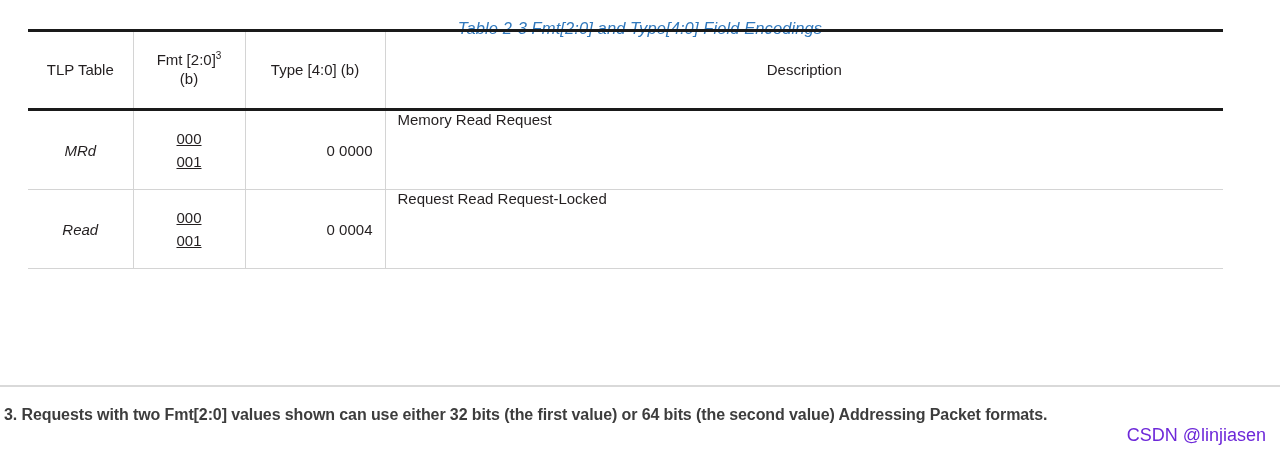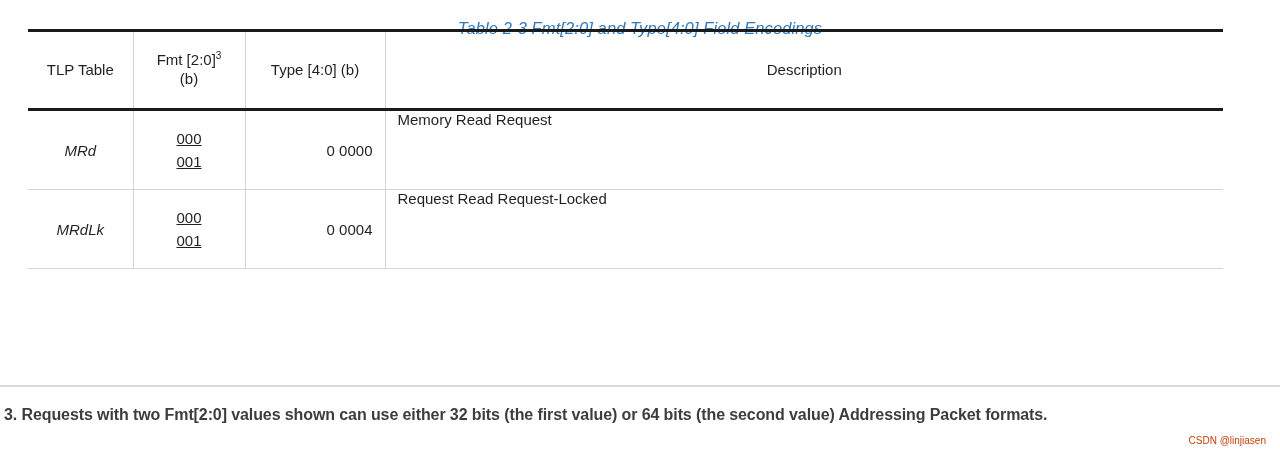--- a/index.html
+++ b/index.html
@@ -124,22 +124,22 @@
     color: #3d3d3d;
     white-space: nowrap;
     letter-spacing: -0.1px;
   }
 
   
   .watermark {
     position: absolute;
     right: 14px;
     bottom: 7px;
-    font-size: 10px;
-    color: #c2410c;
+    font-size: 18px;
+    color: #6d28d9;
     white-space: nowrap;
   }
 </style>
 </head>
 <body>
 
 <div class="table-title">Table  2-3  Fmt[2:0] and Type[4:0] Field Encodings</div>
 
 <div class="table-wrap">
   <table class="encodings">
@@ -164,21 +164,21 @@
       <tr>
         <td class="cell-tlp">MRd</td>
         <td class="cell-fmt">
           <span class="fmt-line">000</span>
           <span class="fmt-line">001</span>
         </td>
         <td class="cell-type">0 0000</td>
         <td class="cell-desc">Memory Read Request</td>
       </tr>
       <tr>
-        <td class="cell-tlp">MRdLk</td>
+        <td class="cell-tlp">Read</td>
         <td class="cell-fmt">
           <span class="fmt-line">000</span>
           <span class="fmt-line">001</span>
         </td>
         <td class="cell-type">0 0004</td>
         <td class="cell-desc">Request Read Request-Locked</td>
       </tr>
     </tbody>
   </table>
 </div>

